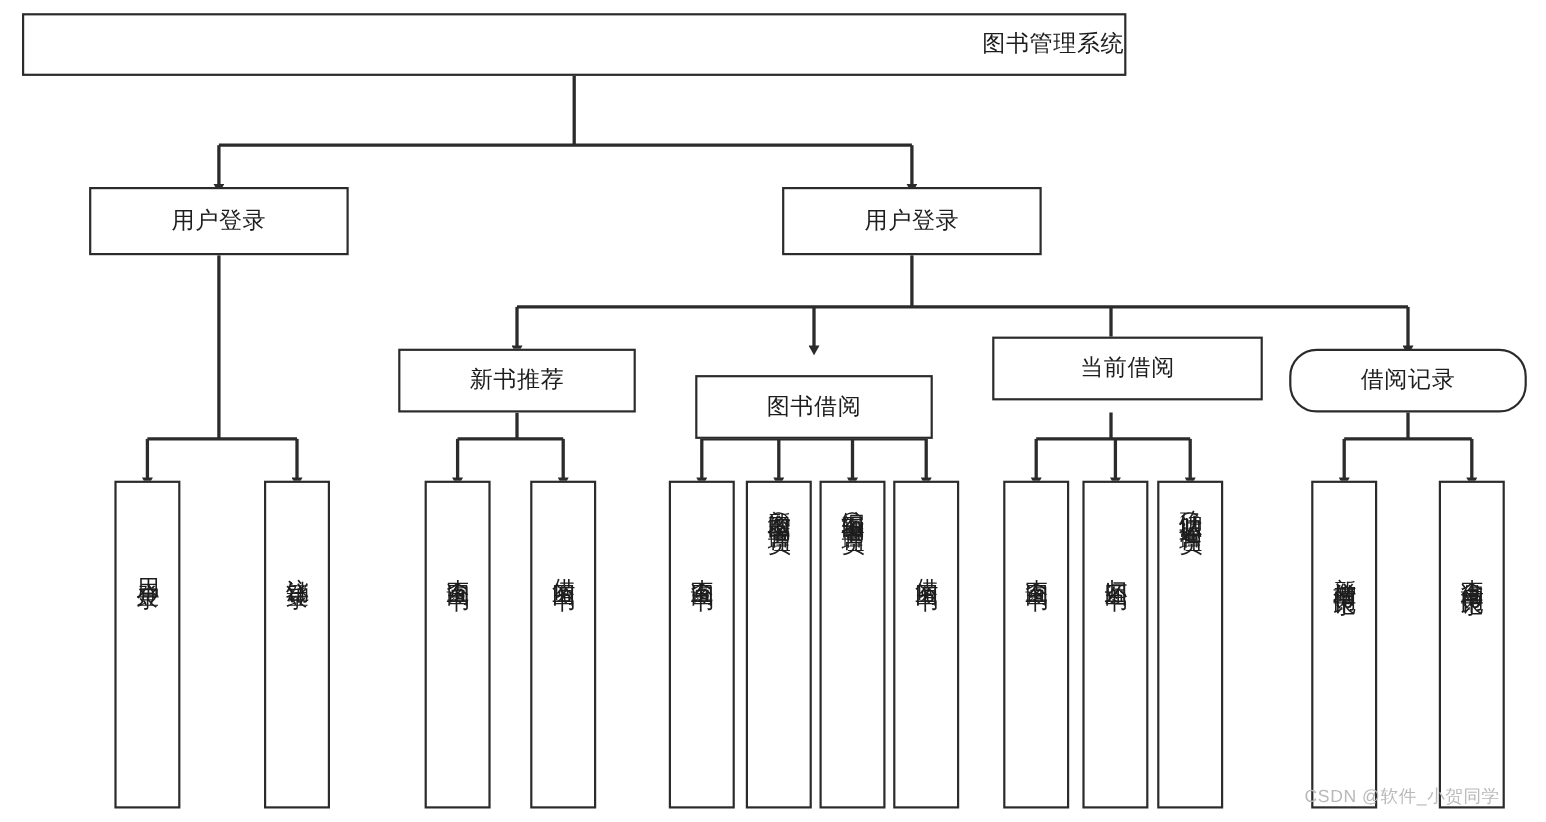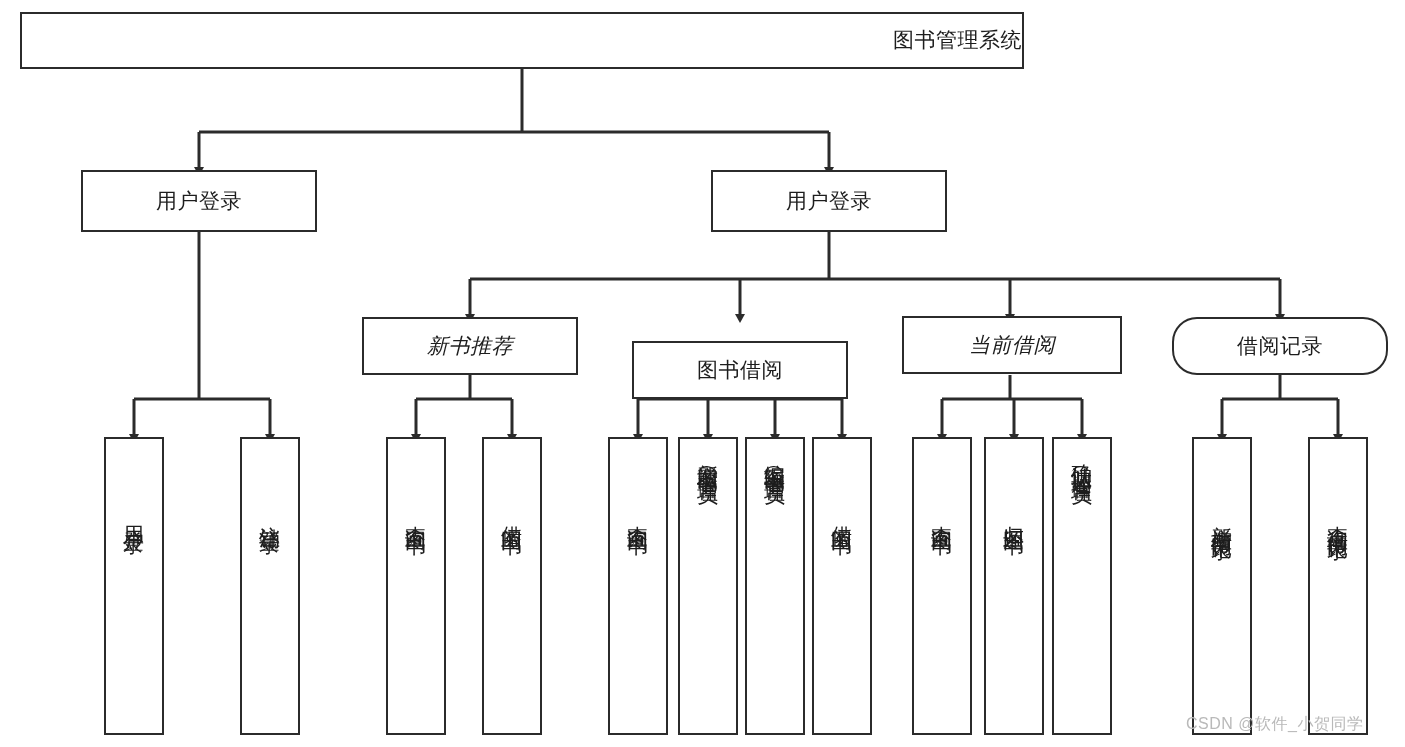--- a/index.html
+++ b/index.html
@@ -129,27 +129,27 @@
     <span class="label">图书管理系统</span>
   </div>
 
   <div class="node horiz" style="left:81px;top:170px;width:236px;height:62px;">
     <span class="label">用户登录</span>
   </div>
   <div class="node horiz" style="left:711px;top:170px;width:236px;height:62px;">
     <span class="label">用户登录</span>
   </div>
 
-  <div class="node horiz" style="left:362px;top:317px;width:216px;height:58px;font-style:italic;">
+  <div class="node horiz" style="left:362px;top:317px;width:216px;height:58px;">
     <span class="label">新书推荐</span>
   </div>
   <div class="node horiz" style="left:632px;top:317px;width:216px;height:58px;margin-top:24px;">
     <span class="label">图书借阅</span>
   </div>
-  <div class="node horiz" style="left:902px;top:316px;width:220px;height:58px;font-style:italic;">
+  <div class="node horiz" style="left:902px;top:306px;width:246px;height:58px;">
     <span class="label">当前借阅</span>
   </div>
   <div class="node horiz" style="left:1172px;top:317px;width:216px;height:58px;border-radius:25px;">
     <span class="label">借阅记录</span>
   </div>
 
   <div class="node vert mid" style="left:104px;top:437px;width:60px;height:298px;">
     <span class="label">用户登录</span>
   </div>
   <div class="node vert mid" style="left:240px;top:437px;width:60px;height:298px;">

